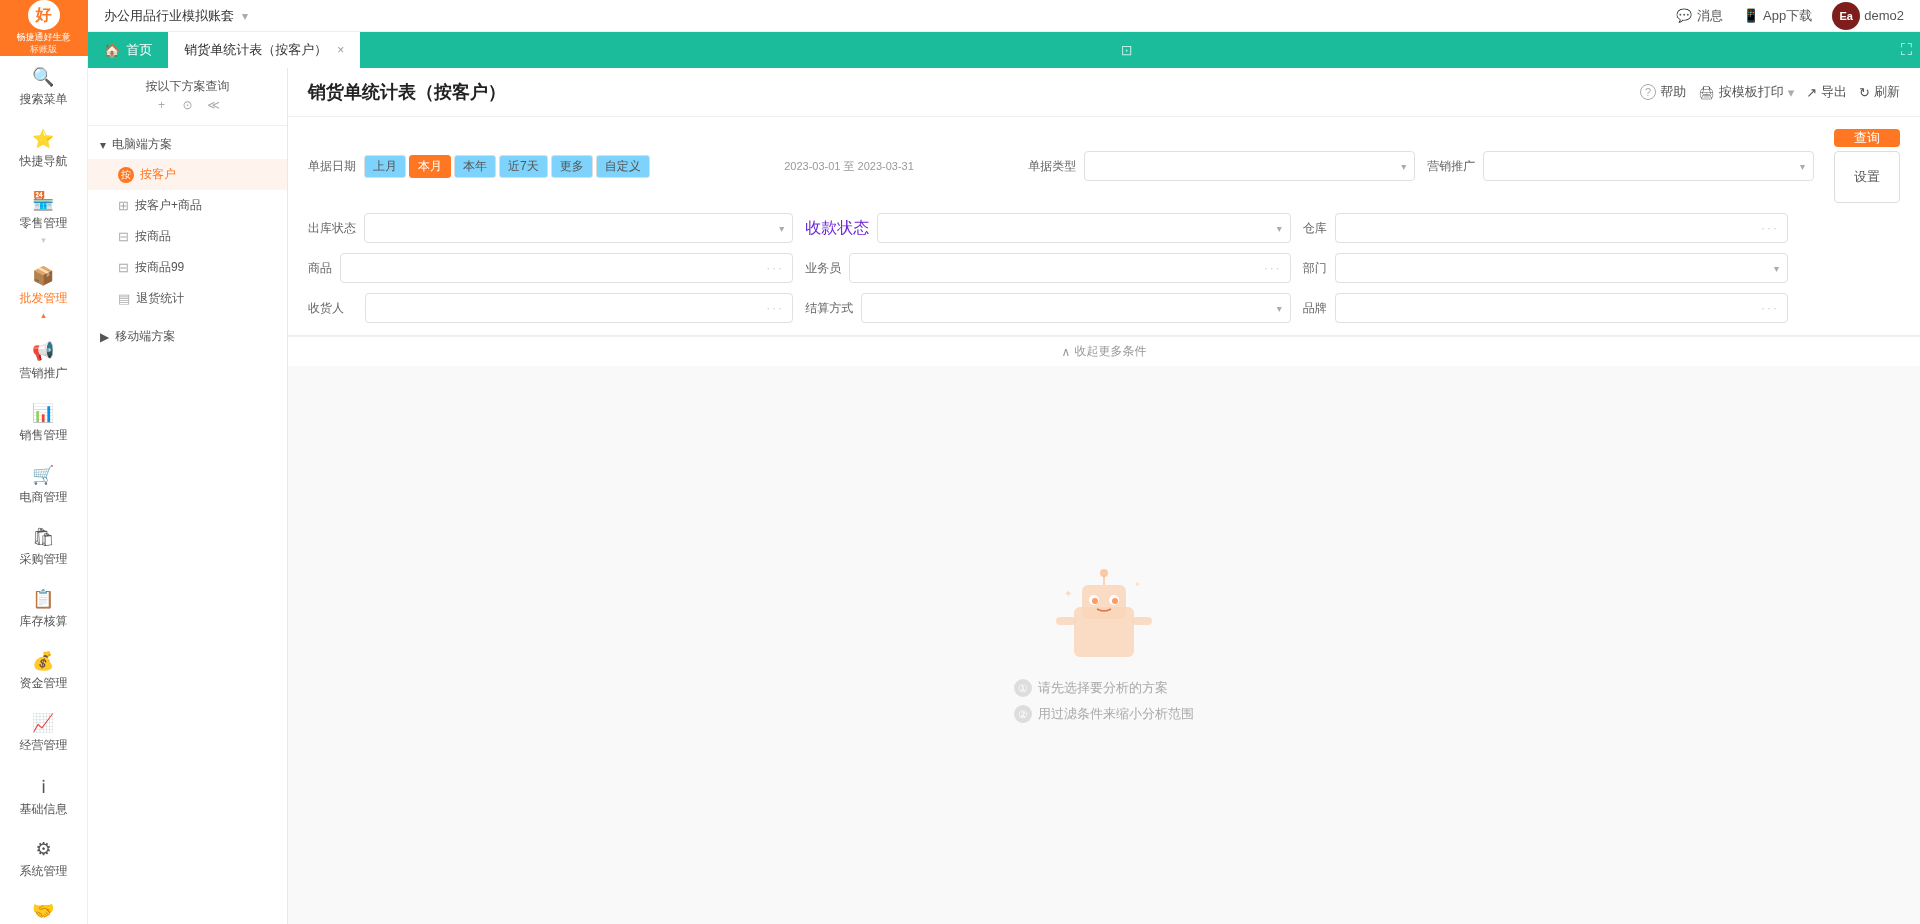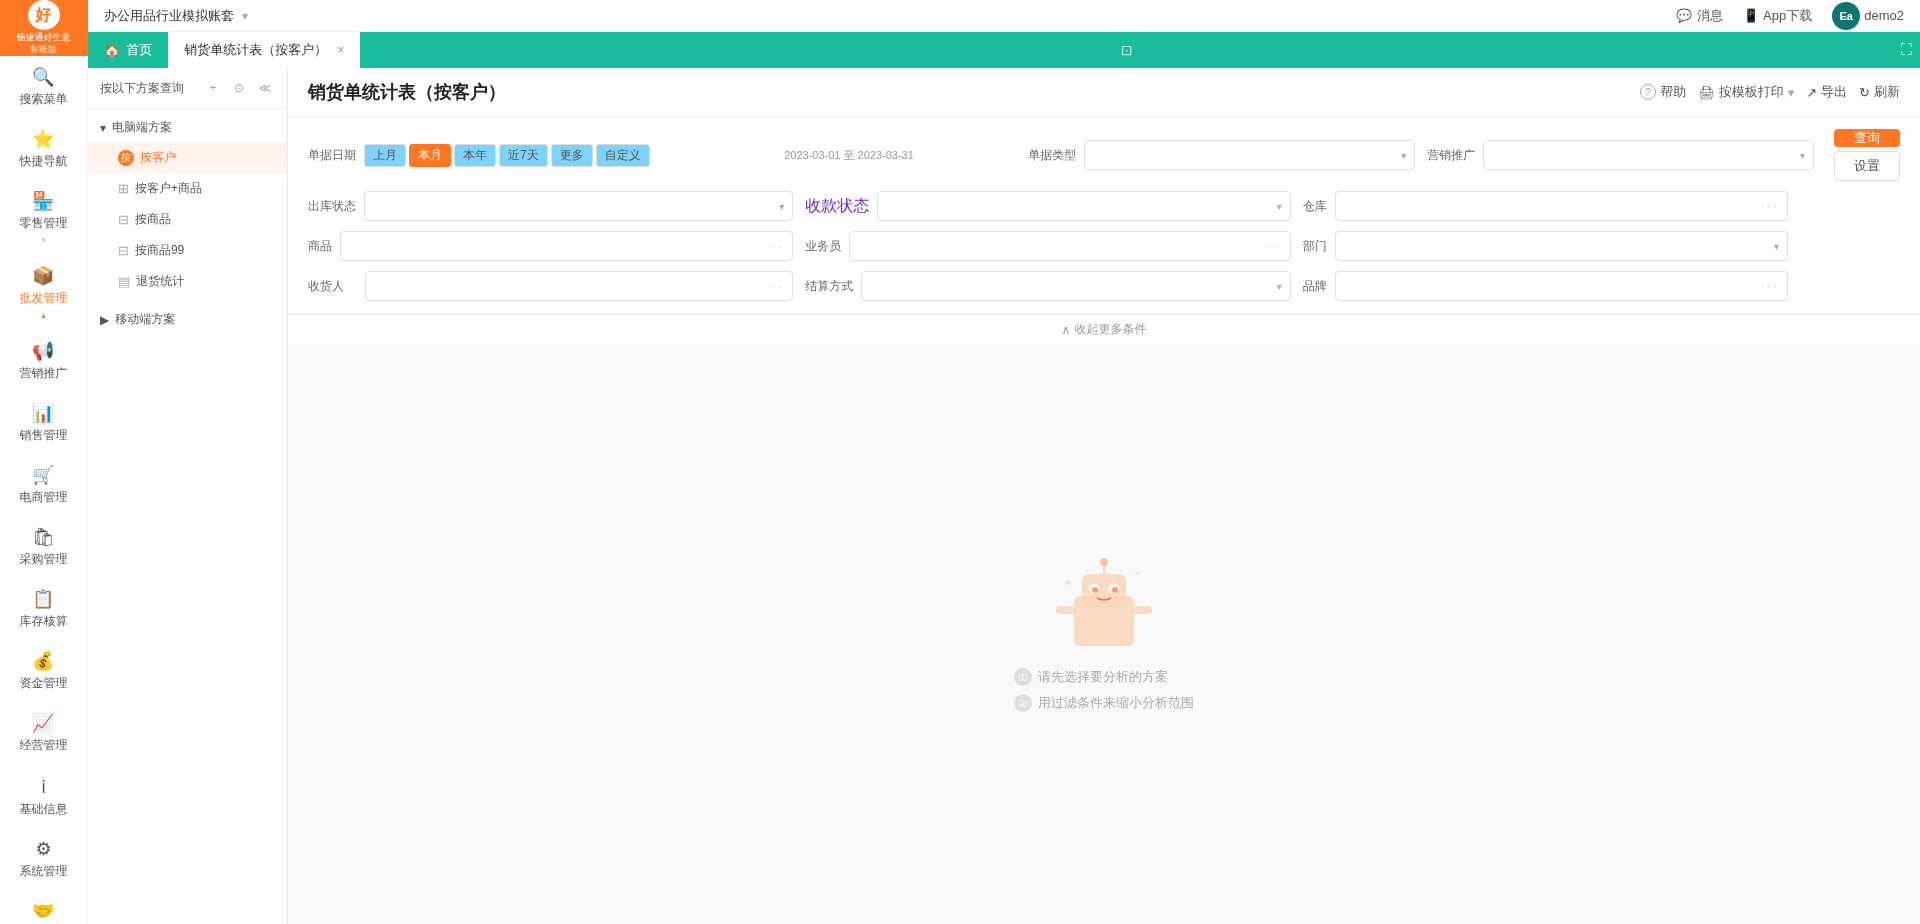--- a/index.html
+++ b/index.html
@@ -95,21 +95,21 @@
       display: flex;
       align-items: center;
       gap: 4px;
       cursor: pointer;
       color: #555;
       font-size: 13px;
     }
     .avatar {
       width: 28px; height: 28px;
       border-radius: 50%;
-      background: #0f766e;
+      background: #7f1d1d;
       display: flex; align-items: center; justify-content: center;
       color: white;
       font-size: 11px;
       font-weight: bold;
     }
 
     
     .tab-bar {
       height: 36px;
       background: #1abc9c;
@@ -167,20 +167,21 @@
       flex-shrink: 0;
     }
     .left-panel-header {
       display: flex;
       align-items: center;
       justify-content: space-between;
       padding: 10px 12px;
       font-size: 12px;
       color: #555;
       border-bottom: 1px solid #f0f0f0;
+      flex-direction: column;
     }
     .left-panel-actions {
       display: flex;
       align-items: center;
       gap: 6px;
     }
     .left-panel-action {
       width: 20px; height: 20px;
       display: flex; align-items: center; justify-content: center;
       cursor: pointer;
@@ -326,21 +327,21 @@
       border-radius: 4px;
       padding: 0 20px;
       cursor: pointer;
       font-size: 13px;
     }
     .settings-btn {
       background: #fff;
       color: #555;
       border: 1px solid #ddd;
       border-radius: 4px;
-      padding: 5px 16px;
+      padding: 16px 16px;
       cursor: pointer;
       font-size: 13px;
     }
 
     .collapse-bar {
       background: #fff;
       border-top: 1px solid #f0f0f0;
       padding: 6px;
       text-align: center;
       cursor: pointer;

